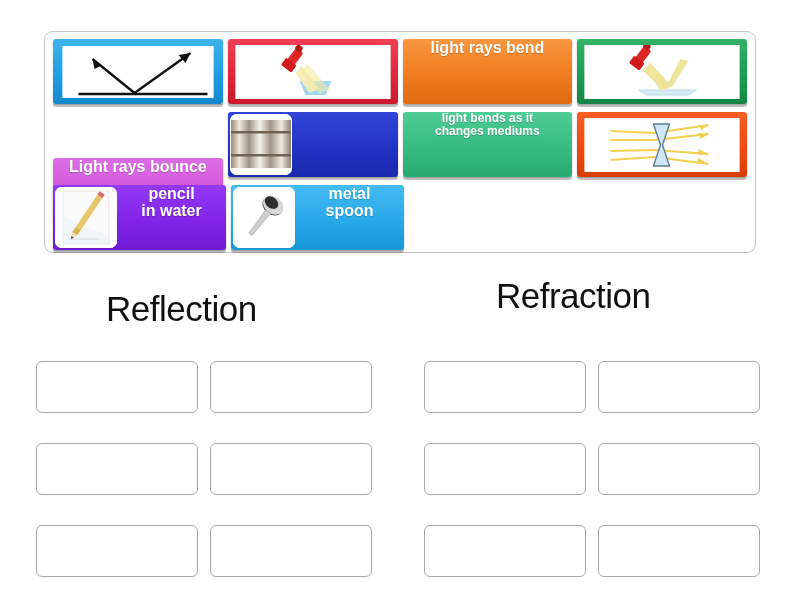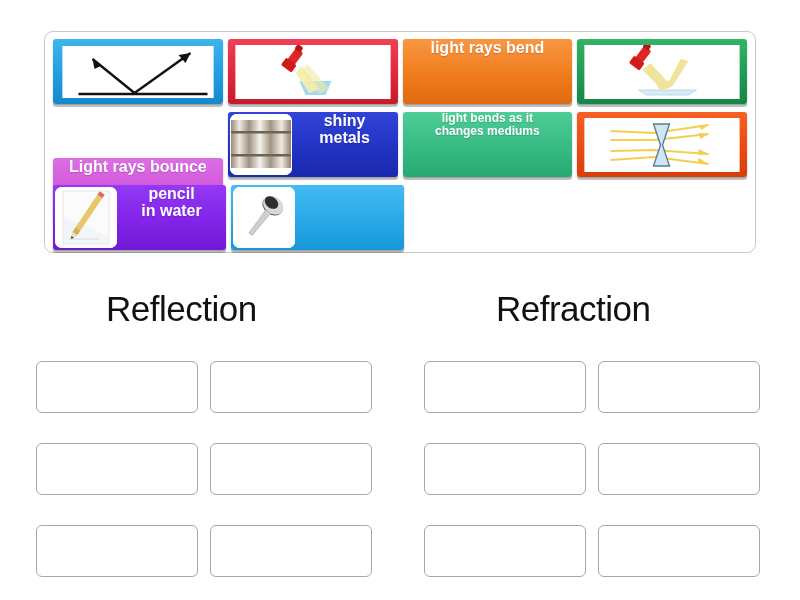--- a/index.html
+++ b/index.html
@@ -93,21 +93,21 @@
   
   .col-title {
     position: absolute;
     font-size: 35px;
     font-weight: normal;
     color: #111111;
     letter-spacing: -0.5px;
     white-space: nowrap;
   }
   #title-reflection { left: 106px; top: 289px; }
-  #title-refraction { left: 496px; top: 289px; }
+  #title-refraction { left: 496px; top: 276px; }
 
   
   .zones {
     position: absolute;
     left: 0;
     top: 361px;
     width: 800px;
   }
   .zone-row {
     display: flex;
@@ -209,22 +209,20 @@
               <stop offset="100%" stop-color="#8e8170"></stop>
             </linearGradient>
           </defs>
           <rect x="1" y="6" width="60" height="12" fill="url(#mtl)"></rect>
           <rect x="1" y="19" width="60" height="22" fill="url(#mtl)"></rect>
           <rect x="1" y="42" width="60" height="12" fill="url(#mtl)"></rect>
           <rect x="1" y="17" width="60" height="2.5" fill="#6f6354"></rect>
           <rect x="1" y="40" width="60" height="2.5" fill="#6f6354"></rect>
         </svg>
       </span>
-      <span class="tile-label">shiny
-metals</span>
     </div>
 
     <div class="tile" style="background:linear-gradient(180deg,#4fcd96 0%,#37bb83 55%,#28a972 100%);">
       <span class="tile-label" style="font-size:12px;">light bends as it
 changes mediums</span>
     </div>
 
     <div class="tile image-only frame-thin" style="background:linear-gradient(180deg,#f65f24 0%,#ed4a13 55%,#d83d08 100%);">
       <span class="pic">
         <svg width="155" height="54" viewBox="0 0 155 54">
@@ -274,20 +272,22 @@
         <svg width="62" height="61" viewBox="0 0 62 61">
           <rect x="0" y="0" width="62" height="61" fill="#ffffff"></rect>
           <g transform="rotate(38 31 30)">
             <ellipse cx="31" cy="16" rx="11" ry="8.5" fill="#4a4a4a"></ellipse>
             <ellipse cx="31" cy="15" rx="11" ry="8.5" fill="#d8d8d8"></ellipse>
             <ellipse cx="28" cy="14" rx="7.5" ry="5.5" fill="#2e2e2e"></ellipse>
             <path d="M28 23 L34 23 L33 52 L29 52 Z" fill="#cfcfcf" stroke="#a8a8a8" stroke-width="0.6"></path>
           </g>
         </svg>
       </span>
+      <span class="tile-label">metal
+spoon</span>
     </div>
 
 
     <div class="tile empty-slot"></div>
   </div>
 </div>
 
 <div class="col-title" id="title-reflection">Reflection</div>
 <div class="col-title" id="title-refraction">Refraction</div>
 

